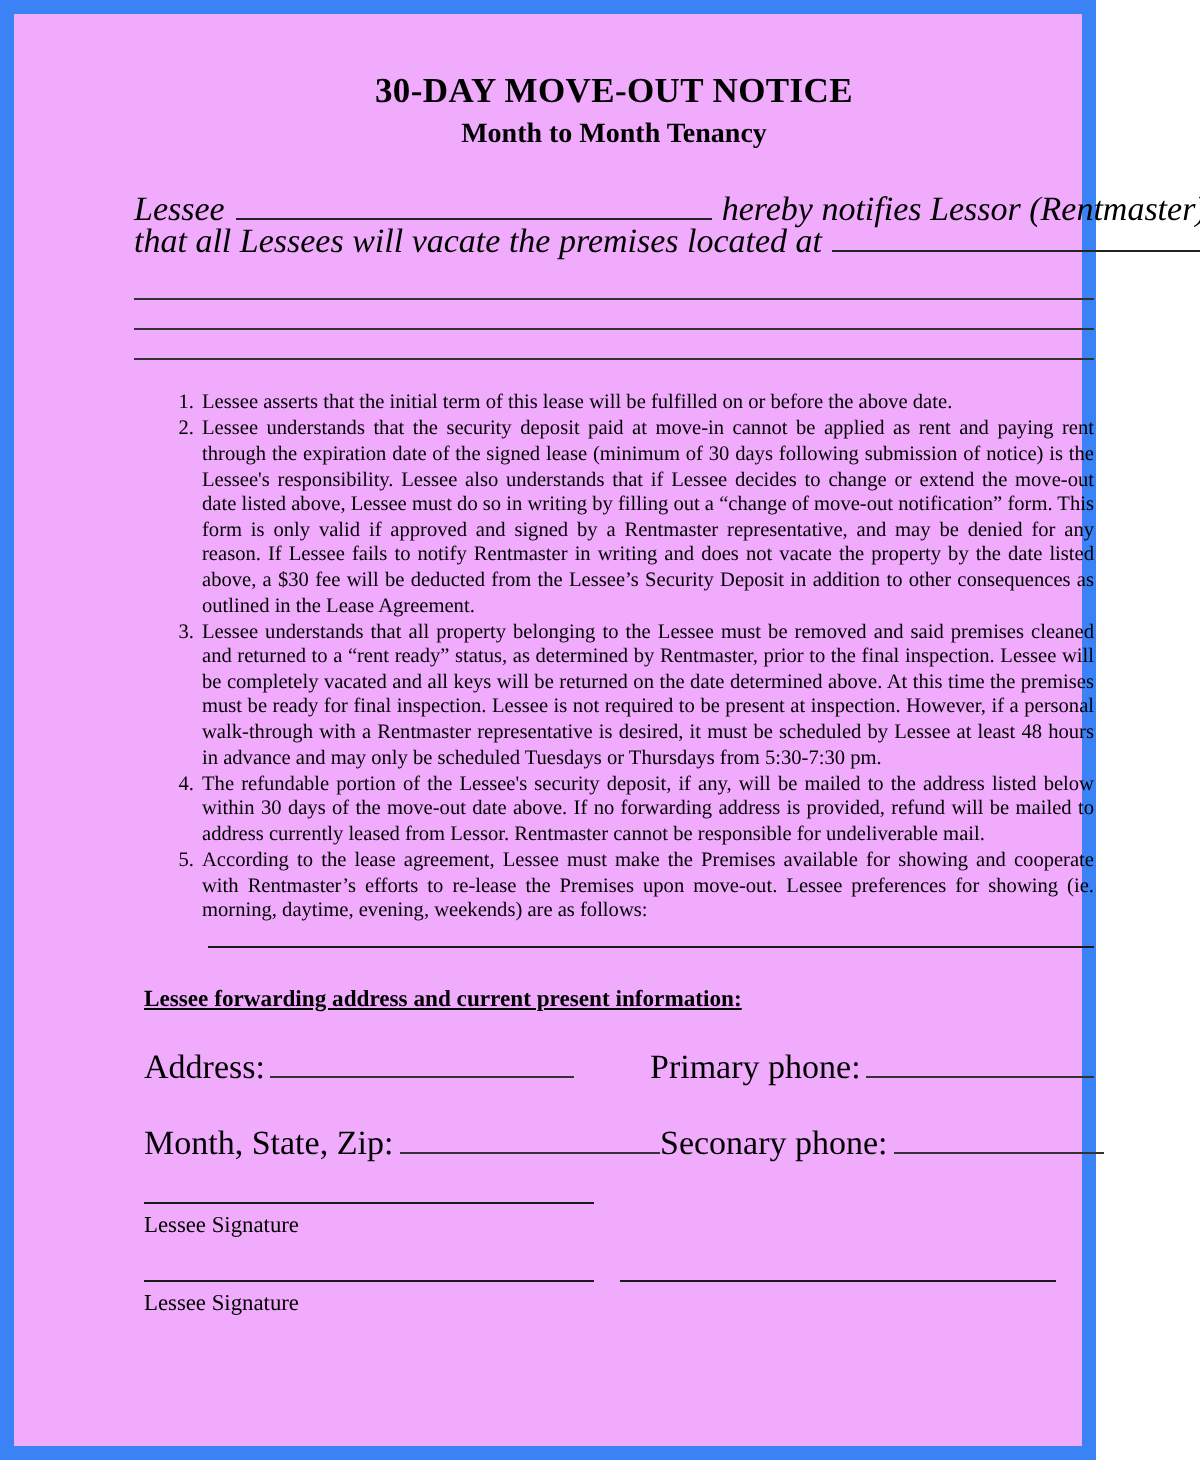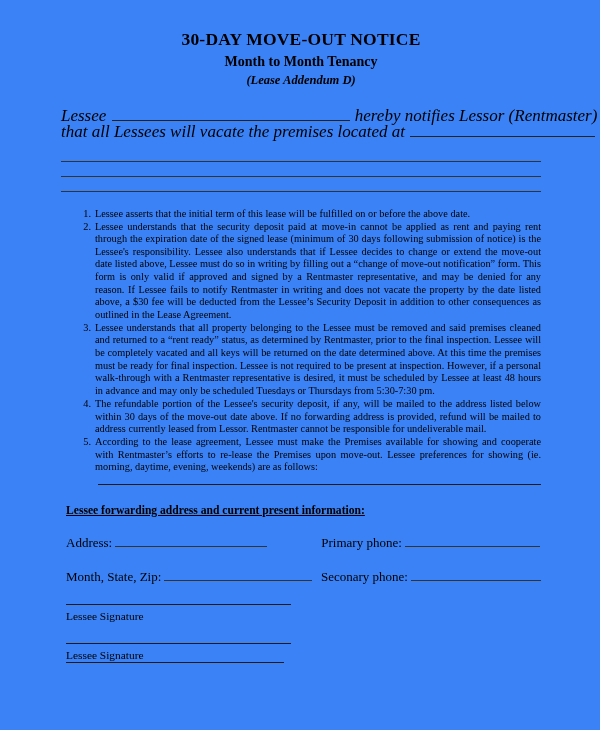--- a/index.html
+++ b/index.html
@@ -9,25 +9,25 @@
   }
   body {
     width: 600px;
     height: 730px;
     font-family: "Liberation Serif", "DejaVu Serif", serif;
     color: #000000;
     overflow: hidden;
   }
   .page {
     position: relative;
-    width: 600px;
+    width: 548px;
     height: 730px;
     box-sizing: border-box;
-    border: 1px solid #3b82f6;
-    background: #3b82f6;
+    border: 7px solid #3b82f6;
+    background: #f0abfc;
   }
   .sheet {
     position: absolute;
     left: 60px;
     top: 0;
     width: 480px;
   }
 
   
   .title-block {
@@ -134,21 +134,21 @@
 
   
   .contact {
     margin-top: 18px;
     padding-left: 5px;
   }
   .contact-row {
     display: flex;
     align-items: flex-end;
     margin-bottom: 18px;
-    font-size: 13px;
+    font-size: 17px;
   }
   .contact-cell {
     display: flex;
     align-items: baseline;
     white-space: nowrap;
   }
   .contact-cell.left  { width: 258px; }
   .contact-cell.right { width: 222px; }
   .contact-cell .lbl { margin-right: 3px; }
   .cfill {
@@ -162,21 +162,20 @@
   .cfill-phone2 { width: 130px; }
 
   
   .signatures {
     margin-top: 10px;
     padding-left: 5px;
   }
   .sig-row {
     display: flex;
     margin-bottom: 20px;
-    flex-direction: column;
   }
   .sig-cell { width: 240px; }
   .sig-cell.right { width: 240px; }
   .sig-rule {
     border-bottom: 1.3px solid #1a1a1a;
     width: 225px;
     height: 1px;
   }
   .sig-cell.right .sig-rule { width: 218px; }
   .sig-label {
@@ -186,21 +185,20 @@
 </style>
 </head>
 <body>
 
 <div class="page">
   <div class="sheet">
 
     <div class="title-block">
       <div class="doc-title">30-DAY MOVE-OUT NOTICE</div>
       <div class="doc-subtitle">Month to Month Tenancy</div>
-      <div class="doc-addendum">(Lease Addendum D)</div>
     </div>
 
     <div class="intro">
       <div class="ln">
         <span>Lessee</span>
         <span class="fill fill-name"></span>
         <span>hereby notifies Lessor (Rentmaster)</span>
       </div>
       <div class="ln">
         <span>that all Lessees will vacate the premises located at</span>

